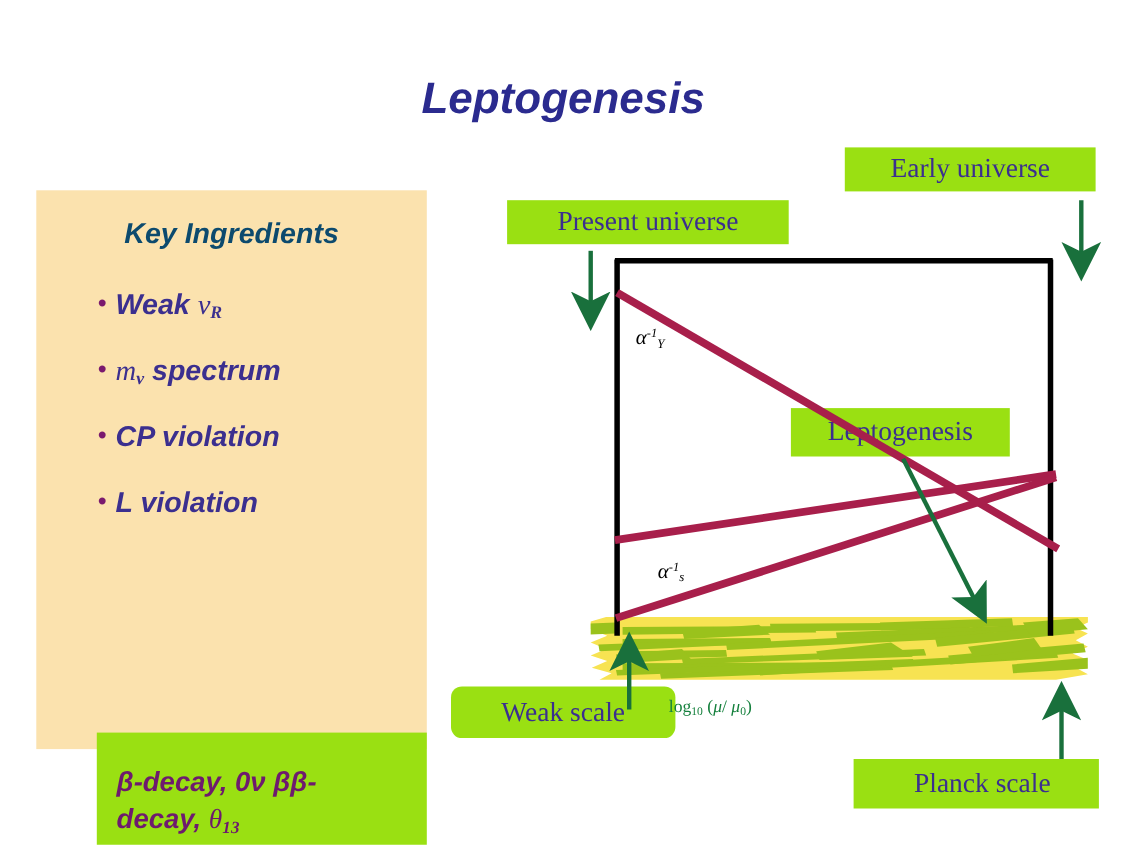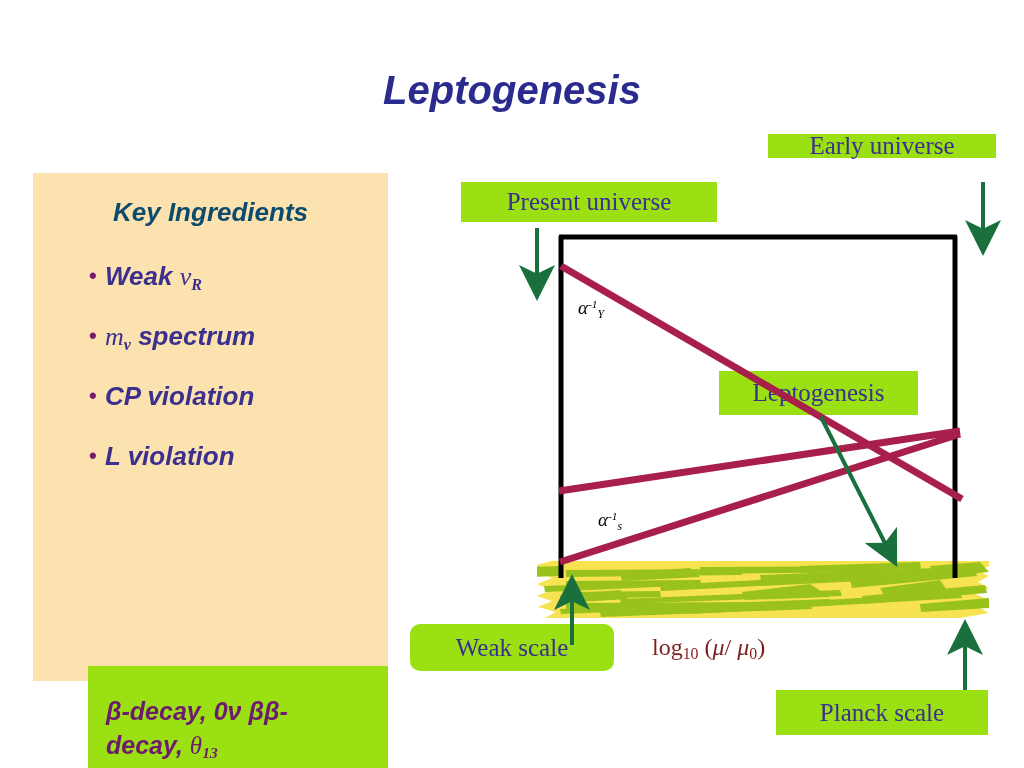--- a/index.html
+++ b/index.html
@@ -136,25 +136,25 @@
     position: absolute;
     left: 0;
     top: 0;
     width: 1024px;
     height: 768px;
     pointer-events: none;
   }
 
   .axis-label-x {
     position: absolute;
-    left: 652px;
+    left: 608px;
     top: 634px;
     font-family: "Liberation Serif", serif;
-    font-size: 24px;
-    color: #7f1d1d;
+    font-size: 16px;
+    color: #15803d;
     white-space: nowrap;
   }
   .curve-label {
     position: absolute;
     font-family: "Liberation Serif", serif;
     font-style: italic;
     font-size: 19px;
     color: #000000;
     white-space: nowrap;
   }
@@ -198,29 +198,29 @@
     </div>
 
     <div class="green-box-decay">
       <div class="decay-text">
         <span>β-decay, 0ν ββ-</span><br>
         <span>decay, </span><span class="sym-it">θ</span><sub class="sml">13</sub>
       </div>
     </div>
   </div>
 
-  <div class="glabel" style="left:768px; top:134px; width:228px; height:24px;">Early universe</div>
+  <div class="glabel" style="left:768px; top:134px; width:228px; height:40px;">Early universe</div>
 
   <div class="glabel" style="left:461px; top:182px; width:256px; height:40px;">Present universe</div>
 
   <div class="glabel" style="left:719px; top:371px; width:199px; height:44px;">Leptogenesis</div>
 
   <div class="glabel" style="left:410px; top:624px; width:204px; height:47px;border-radius:10px;">Weak scale</div>
 
-  <div class="glabel" style="left:776px; top:690px; width:212px; height:45px;">Planck scale</div>
+  <div class="glabel" style="left:776px; top:690px; width:212px; height:45px;padding-left:11px;">Planck scale</div>
 
   <svg id="plot-svg" viewBox="0 0 1024 768">
     <defs>
       <marker id="arrowGreen" markerWidth="9" markerHeight="9" refX="4.5" refY="4.5" orient="auto">
         <path d="M0,0 L9,4.5 L0,9 L2.2,4.5 Z" fill="#19703c"></path>
       </marker>
       <clipPath id="bandClip">
         <rect x="537" y="561" width="452" height="57"></rect>
       </clipPath>
     </defs>

